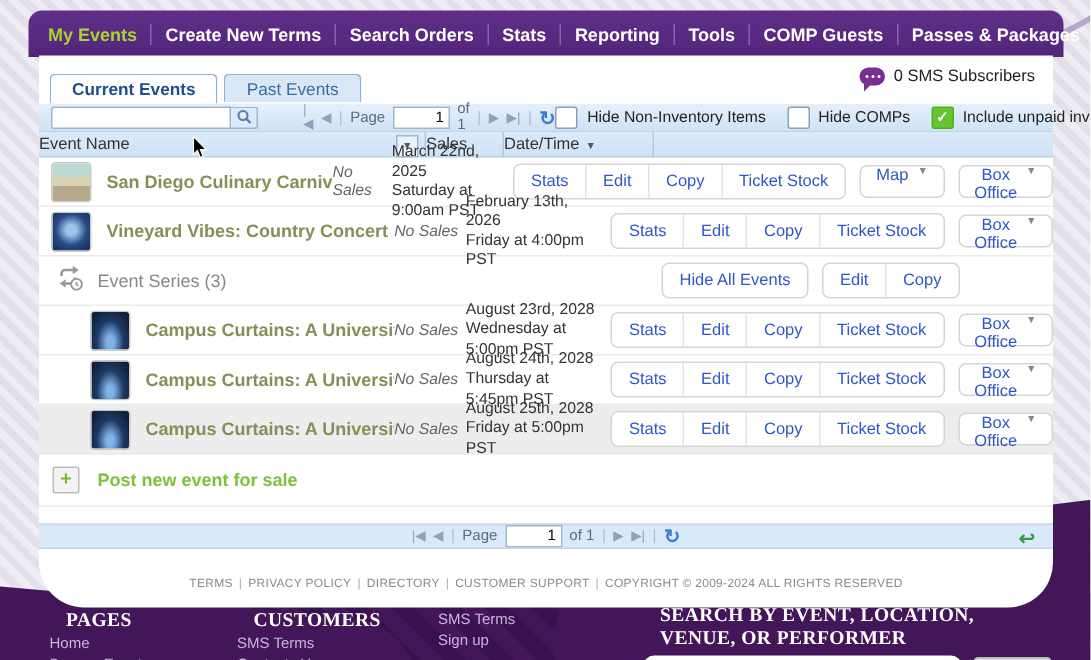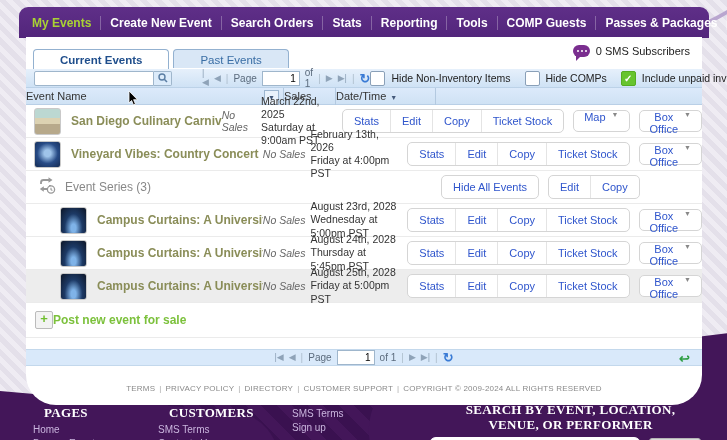--- a/index.html
+++ b/index.html
@@ -22,21 +22,21 @@
     display:flex;align-items:center;padding:0 4px;box-sizing:border-box;}
   .nav-item{color:#fff;font-size:12px;font-weight:bold;padding:0 9px;white-space:nowrap;cursor:pointer;}
   .nav-item+.nav-item{border-left:1px solid rgba(255,255,255,.28);}
   .nav-item.active{color:#a9d234;}
 
   
   .card{position:absolute;left:26px;top:37px;width:676px;height:368px;background:#fff;
     border-radius:0 0 30px 30px;z-index:2;}
 
   .tabs{position:absolute;left:7px;top:11px;display:flex;align-items:flex-end;height:21px;}
-  .tab{font-size:11.5px;padding:4px 26px 3px;border:1px solid #93b1d0;border-bottom:none;
+  .tab{font-size:11.5px;padding:4px 14px 3px;border:1px solid #93b1d0;border-bottom:none;
     border-radius:4px 4px 0 0;color:#3a6ea5;background:#d9e7f6;cursor:pointer;margin-right:4px;}
   .tab.active{background:#fff;color:#1f4e8c;font-weight:bold;position:relative;z-index:2;}
 
   .sms{position:absolute;right:12px;top:8px;display:flex;align-items:center;gap:6px;font-size:11px;color:#222;}
   .bubble{position:relative;width:17px;height:12px;background:#7a2e8f;border-radius:7px;}
   .bubble:after{content:"";position:absolute;left:3px;bottom:-4px;border:4px solid transparent;border-top-color:#7a2e8f;border-left-color:#7a2e8f;}
   .bubble .dots{position:absolute;left:4px;top:5px;width:2px;height:2px;border-radius:50%;background:#fff;
     box-shadow:4px 0 0 #fff,8px 0 0 #fff;}
 
   .toolbar{position:absolute;left:0;top:31px;width:676px;height:20px;display:flex;align-items:center;
@@ -91,54 +91,54 @@
   .link-btn+.link-btn{border-left:1px solid #e4e4e4;}
   .menu-btn{display:flex;align-items:flex-start;border:1px solid #d5d5d5;border-radius:5px;background:#fff;height:22px;
     padding:0 10px;font-size:11px;color:#2f55cc;cursor:pointer;font-family:inherit;}
   .menu-btn .caret{font-size:7px;color:#888;margin-left:6px;}
   .series-label{margin-left:9px;font-size:12px;color:#888;}
   .series-icon{margin-left:10px;}
 
   .post-row{display:flex;align-items:center;height:34px;border-bottom:1px solid #ebebeb;}
   .plus-btn{width:16px;height:16px;margin-left:9px;border:1px solid #bbb;background:#f3f3f3;border-radius:2px;
     color:#6fbe2e;font-weight:bold;font-size:13px;line-height:14px;text-align:center;cursor:pointer;}
-  .post-label{font-size:12px;font-weight:bold;color:#7cc13c;cursor:pointer;}
+  .post-label{margin-left:12px;font-size:12px;font-weight:bold;color:#7cc13c;cursor:pointer;}
 
   .bottom-bar{position:absolute;left:0;top:312px;width:676px;height:17px;background:#d9e9fa;
     border-top:1px solid #c3d8ec;border-bottom:1px solid #c3d8ec;display:flex;align-items:center;justify-content:center;
     box-sizing:border-box;}
   .back-icon{position:absolute;right:12px;top:1px;color:#2e9e44;font-size:13px;font-weight:bold;cursor:pointer;}
 
   .terms{position:absolute;left:0;top:347px;width:676px;text-align:center;font-size:8px;color:#8a8a8a;letter-spacing:.2px;}
   .terms span.sep{margin:0 4px;color:#aaa;}
   .terms .t-link{cursor:pointer;}
 
   
   .site-footer{position:absolute;left:0;top:398px;width:727px;height:42px;z-index:3;font-size:10px;}
   .f-col{position:absolute;top:7px;}
   .f-title{font-family:"Liberation Serif",serif;font-weight:bold;color:#fff;font-size:13px;letter-spacing:.3px;margin-left:11px;}
   .f-link{color:#c9b4dd;margin-top:3px;cursor:pointer;}
   .f-search{position:absolute;left:429px;top:5px;width:272px;}
-  .f-search .f-title{line-height:1.15;text-align:center;}
+  .f-search .f-title{line-height:1.15;}
   .f-search-row{display:flex;gap:8px;margin-top:4px;align-items:center;}
   .f-search-input{flex:1;height:14px;border:1px solid #fff;border-radius:7px;padding:0 6px;font-size:10px;}
   .f-search-btn{width:52px;height:14px;background:#d9d9d9;border:1px solid #b5b5b5;border-radius:3px;cursor:pointer;}
 </style>
 </head>
 <body>
 
 <div class="stage">
   <div class="swoosh-tr"></div>
   <div class="footer-bg"></div>
   <div class="swoosh-bl"></div>
   <div class="swoosh-br"></div>
 
   <nav class="navbar" id="navbar">
       <span class="nav-item active">My Events</span>
-      <span class="nav-item">Create New Event</span>
+      <span class="nav-item">Create New Terms</span>
       <span class="nav-item">Search Orders</span>
       <span class="nav-item">Stats</span>
       <span class="nav-item">Reporting</span>
       <span class="nav-item">Tools</span>
       <span class="nav-item">COMP Guests</span>
       <span class="nav-item">Passes &amp; Packages</span>
       <span class="nav-item">Seating Maps</span>
     </nav>
 
   <div class="card">

